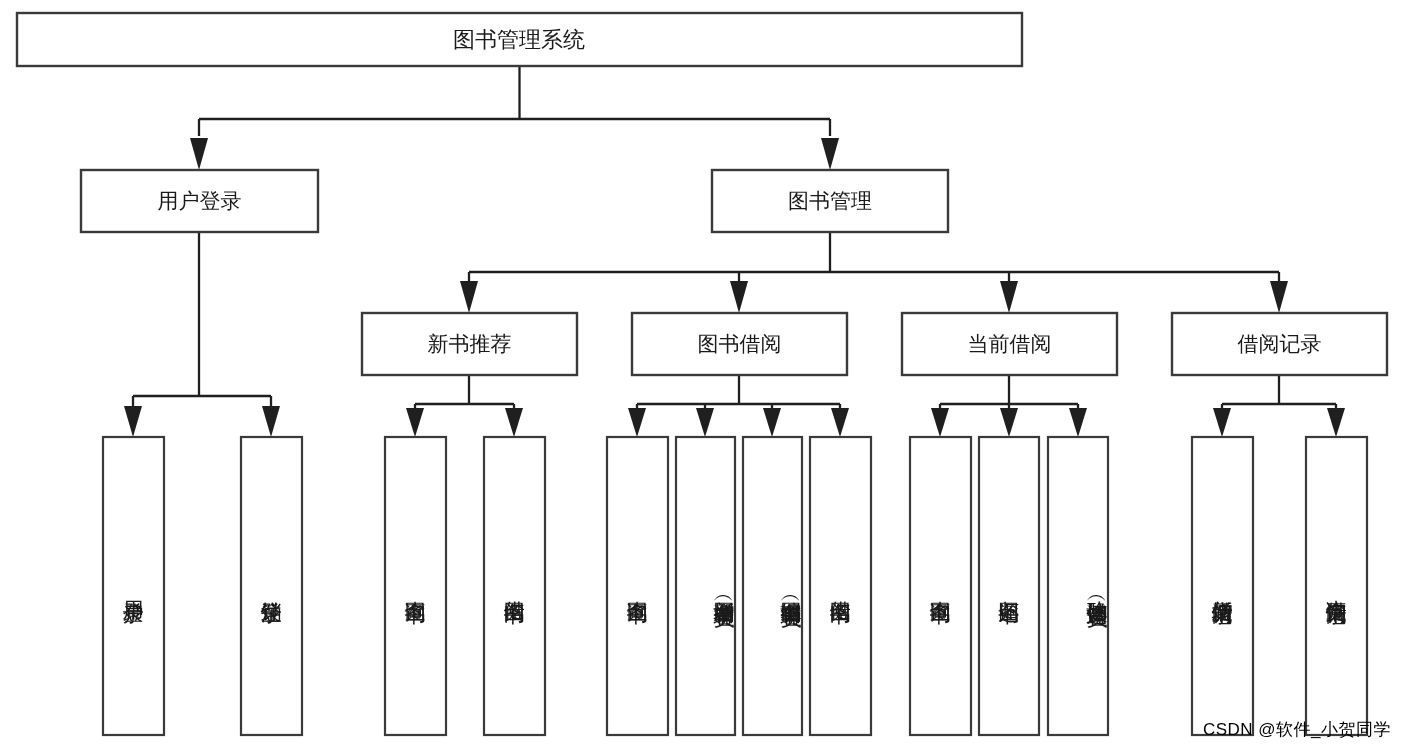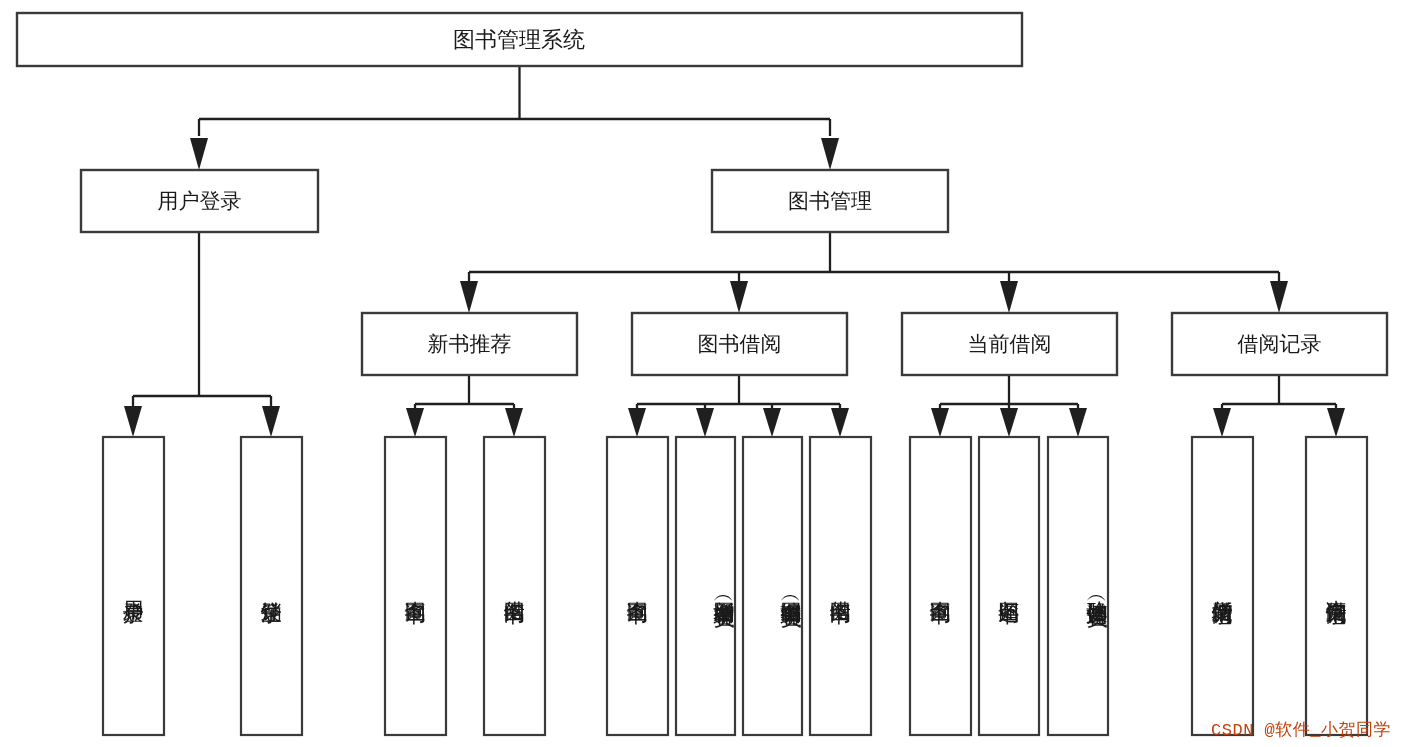--- a/index.html
+++ b/index.html
@@ -71,23 +71,23 @@
     white-space: nowrap;
     letter-spacing: 1px;
     text-align: center;
     pointer-events: none;
     user-select: none;
   }
   .watermark {
     position: absolute;
     right: 14px;
     bottom: 6px;
-    font-family: Liberation Mono, monospace;
+    font-family: Liberation Sans, sans-serif;
     font-size: 17px;
-    color: #c2410c;
+    color: #000000;
     letter-spacing: 0.5px;
     user-select: none;
     white-space: nowrap;
     text-align: right;
   }
 </style>
 </head>
 <body>
 
 <div id="diagram-root">

